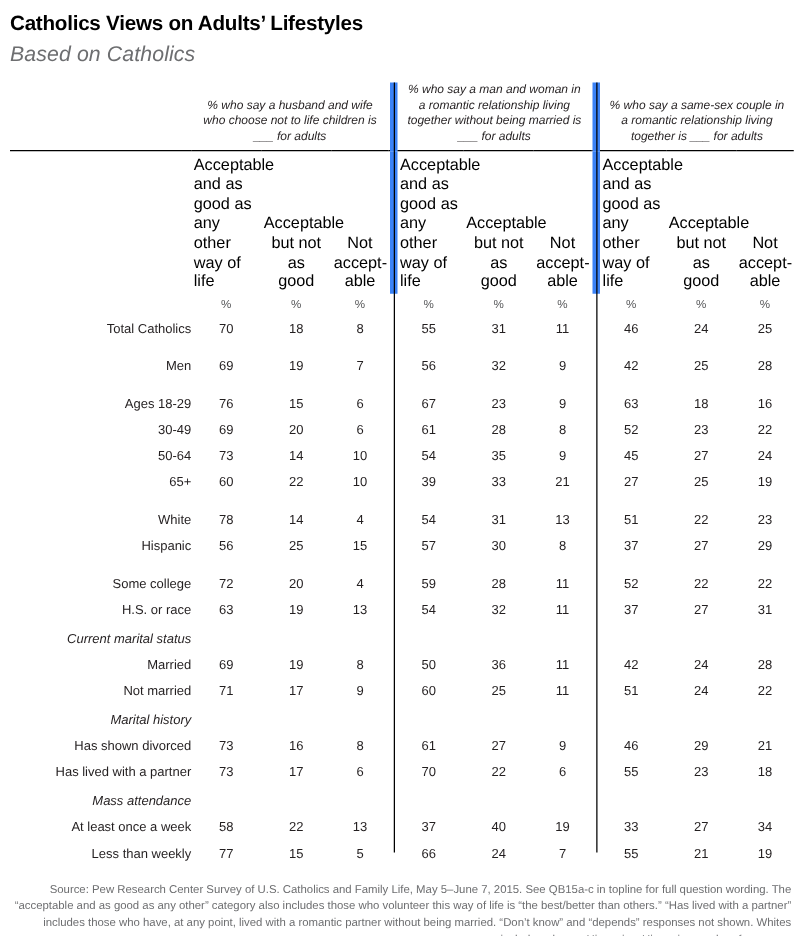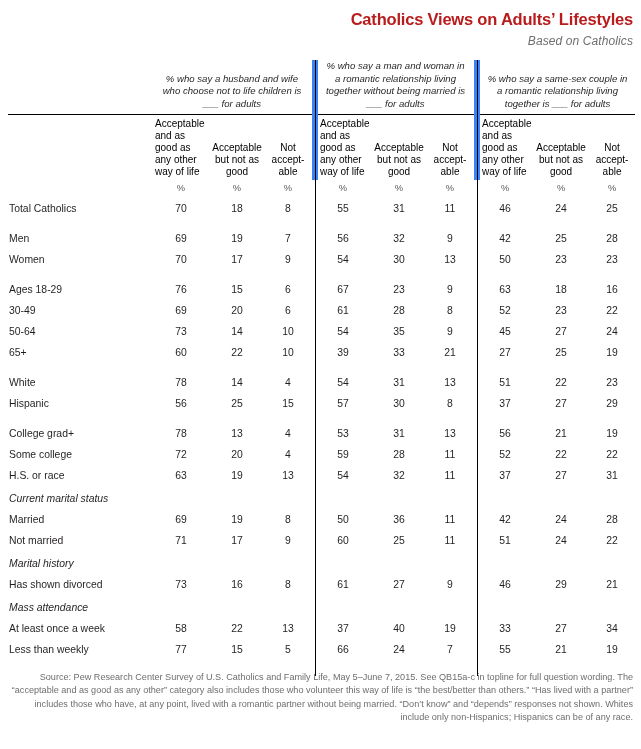--- a/index.html
+++ b/index.html
@@ -21,32 +21,30 @@
     height: 749px;
     box-sizing: border-box;
     padding: 0 8px;
   }
 
   
   .title {
     font-size: 16.5px;
     font-weight: bold;
     letter-spacing: -0.2px;
-    color: #b91c1c;
+    color: #000000;
     margin: 10px 0 0 0;
     line-height: 1.15;
-    text-align: right;
   }
   .subtitle {
-    font-size: 12px;
+    font-size: 17px;
     font-style: italic;
     color: #6d6e70;
     margin: 5px 0 0 0;
     letter-spacing: 0.1px;
-    text-align: right;
   }
 
   
   .tbl {
     position: relative;
     margin-top: 12px;
     width: 625px;
   }
   table.grid {
     border-collapse: collapse;
@@ -73,21 +71,21 @@
     line-height: 1.32;
     text-align: center;
     padding: 0 5px 3px 5px !important;
     color: #231f20;
     vertical-align: bottom;
   }
 
   .divider-l { border-left: 6px solid #3b82f6; }
 
   .colhead {
-    font-size: 10px;
+    font-size: 13px;
     font-weight: bold;
     line-height: 1.2;
     text-align: center;
     color: #000;
     padding: 3px 2px 2px 2px !important;
     vertical-align: bottom;
   }
   .colhead.first {
     text-align: left;
     padding-left: 2px !important;
@@ -97,21 +95,21 @@
   .pct {
     font-size: 9.3px;
     text-align: center;
     color: #58595b;
     padding: 3px 2px 2px 2px !important;
   }
 
   .rowlabel {
     font-size: 10.4px;
     color: #231f20;
-    text-align: left;
+    text-align: right;
     padding: 2px 0 2px 1px !important;
     white-space: nowrap;
   }
   .rowlabel.section {
     font-style: italic;
     color: #231f20;
   }
   .num {
     font-size: 10.4px;
     text-align: center;
@@ -274,34 +272,20 @@
             <td class="num">7</td>
             <td></td>
             <td class="num">56</td>
             <td class="num">32</td>
             <td class="num">9</td>
             <td></td>
             <td class="num">42</td>
             <td class="num">25</td>
             <td class="num">28</td>
           </tr>
-          <tr class="datarow">
-            <td class="rowlabel">Women</td>
-            <td class="num">70</td>
-            <td class="num">17</td>
-            <td class="num">9</td>
-            <td></td>
-            <td class="num">54</td>
-            <td class="num">30</td>
-            <td class="num">13</td>
-            <td></td>
-            <td class="num">50</td>
-            <td class="num">23</td>
-            <td class="num">23</td>
-          </tr>
           <tr class="spacer">
             <td colspan="12"></td>
           </tr>
           <tr class="datarow">
             <td class="rowlabel">Ages 18-29</td>
             <td class="num">76</td>
             <td class="num">15</td>
             <td class="num">6</td>
             <td></td>
             <td class="num">67</td>
@@ -382,34 +366,20 @@
             <td class="num">8</td>
             <td></td>
             <td class="num">37</td>
             <td class="num">27</td>
             <td class="num">29</td>
           </tr>
           <tr class="spacer">
             <td colspan="12"></td>
           </tr>
           <tr class="datarow">
-            <td class="rowlabel">College grad+</td>
-            <td class="num">78</td>
-            <td class="num">13</td>
-            <td class="num">4</td>
-            <td></td>
-            <td class="num">53</td>
-            <td class="num">31</td>
-            <td class="num">13</td>
-            <td></td>
-            <td class="num">56</td>
-            <td class="num">21</td>
-            <td class="num">19</td>
-          </tr>
-          <tr class="datarow">
             <td class="rowlabel">Some college</td>
             <td class="num">72</td>
             <td class="num">20</td>
             <td class="num">4</td>
             <td></td>
             <td class="num">59</td>
             <td class="num">28</td>
             <td class="num">11</td>
             <td></td>
             <td class="num">52</td>
@@ -472,20 +442,34 @@
             <td class="num">16</td>
             <td class="num">8</td>
             <td></td>
             <td class="num">61</td>
             <td class="num">27</td>
             <td class="num">9</td>
             <td></td>
             <td class="num">46</td>
             <td class="num">29</td>
             <td class="num">21</td>
+          </tr>
+          <tr class="datarow">
+            <td class="rowlabel">Has lived with a partner</td>
+            <td class="num">73</td>
+            <td class="num">17</td>
+            <td class="num">6</td>
+            <td></td>
+            <td class="num">70</td>
+            <td class="num">22</td>
+            <td class="num">6</td>
+            <td></td>
+            <td class="num">55</td>
+            <td class="num">23</td>
+            <td class="num">18</td>
           </tr>
           <tr class="sectionrow">
             <td class="rowlabel section">Mass attendance</td>
             <td colspan="11"></td>
           </tr>
           <tr class="datarow">
             <td class="rowlabel">At least once a week</td>
             <td class="num">58</td>
             <td class="num">22</td>
             <td class="num">13</td>

